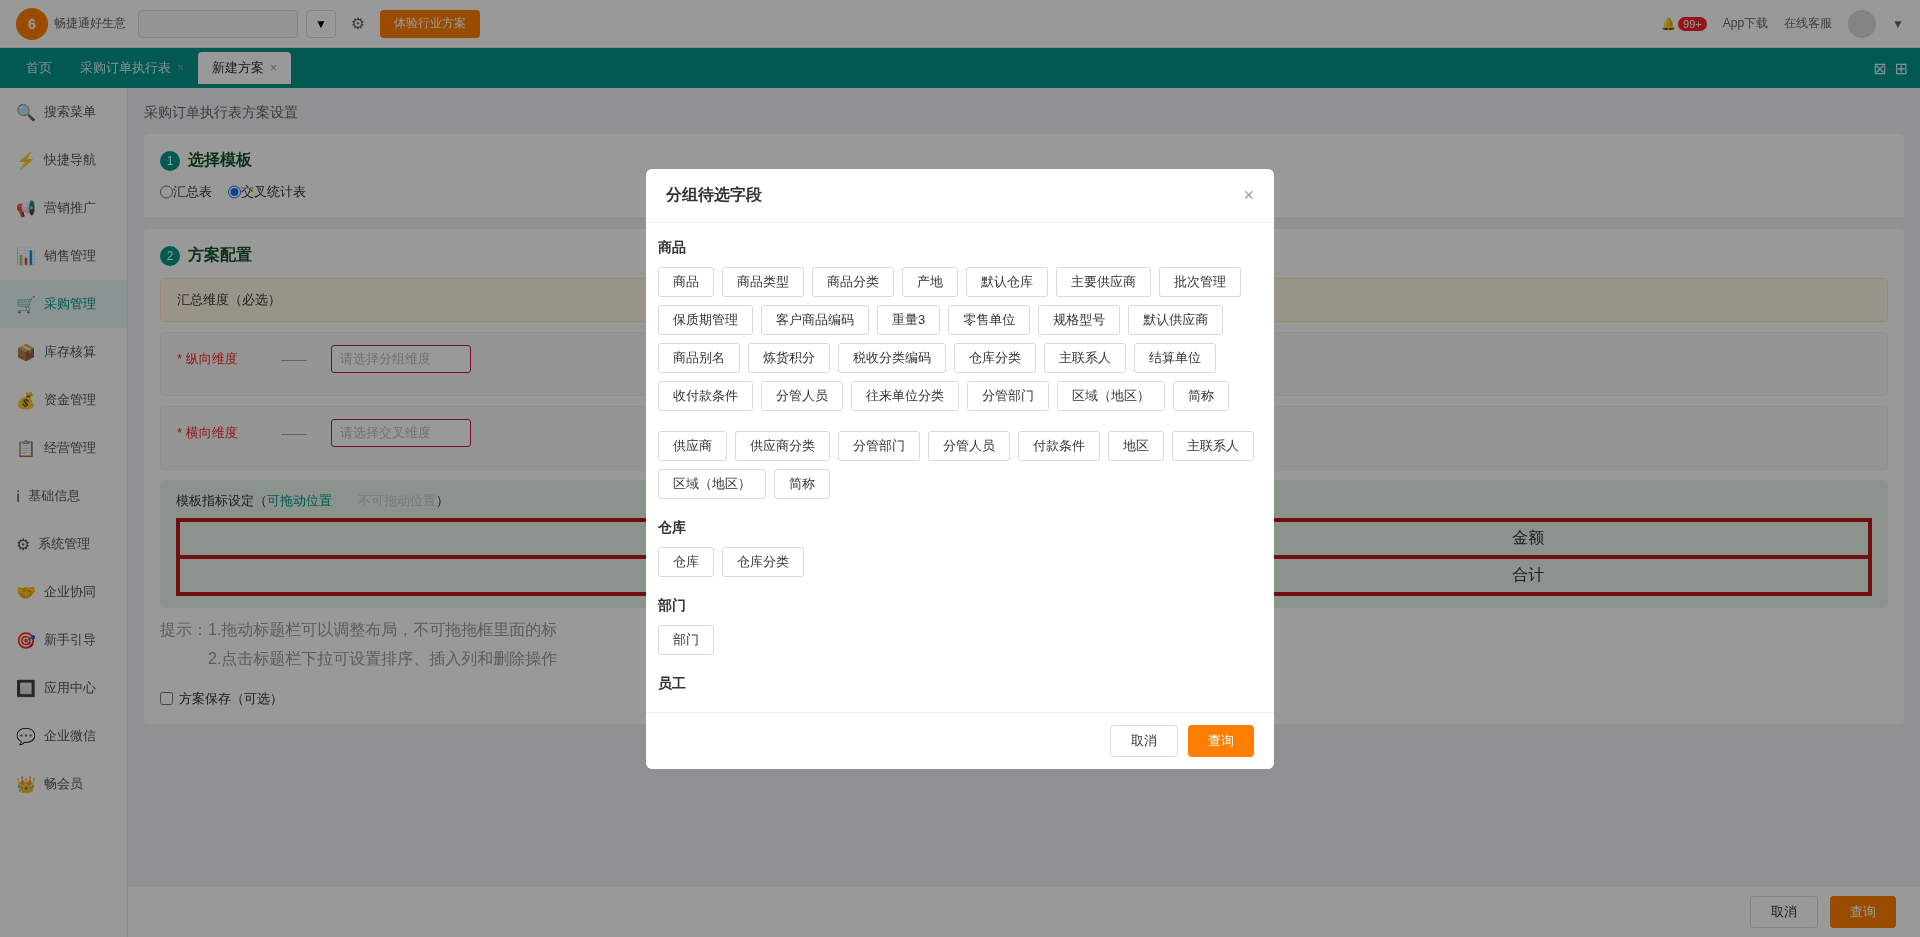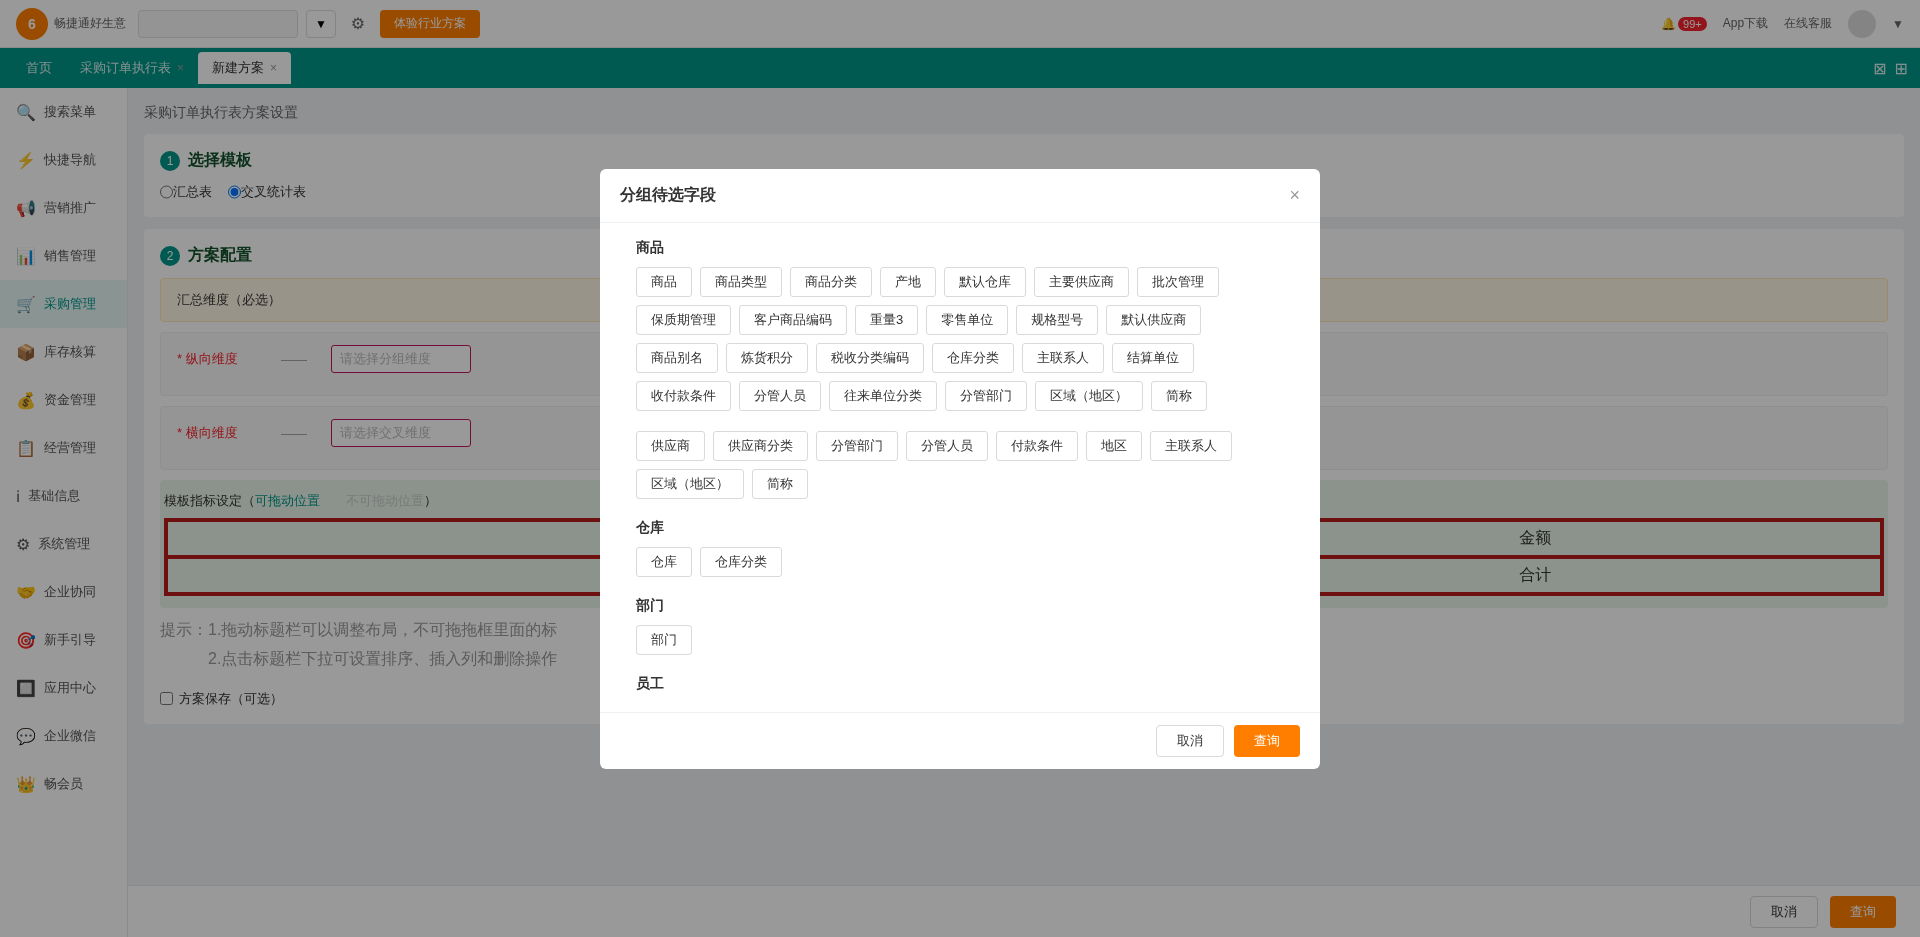--- a/index.html
+++ b/index.html
@@ -134,21 +134,21 @@
     .form-row { display: flex; align-items: center; gap: 20px; margin-bottom: 10px; }
     .form-label { color: #f5222d; font-size: 13px; min-width: 80px; }
     .form-label-normal { font-size: 13px; min-width: 80px; color: #333; }
     .dash { color: #999; margin: 0 4px; }
     .select-placeholder {
       color: #bbb; font-size: 13px; padding: 4px 8px;
       border: 1px solid #be185d; border-radius: 3px; min-width: 140px; background: #fff;
     }
 
     .indicator-card {
-      background: #e8f5e9; border-radius: 4px; padding: 12px 4px;
+      background: #e8f5e9; border-radius: 4px; padding: 12px 16px;
     }
     .indicator-title { font-size: 13px; color: #333; margin-bottom: 8px; }
     .indicator-table { width: 100%; border-collapse: collapse; }
     .indicator-table th, .indicator-table td {
       border: 4px solid #b91c1c; padding: 6px 12px;
       font-size: 16px; text-align: center;
     }
     .indicator-table th { background: #e8f5e9; font-weight: normal; }
 
     .hint-text { font-size: 16px; color: #999; margin-top: 8px; line-height: 1.8; }
@@ -156,33 +156,33 @@
 
     
     .modal-overlay {
       position: fixed; top: 0; left: 0; right: 0; bottom: 0;
       background: rgba(0,0,0,0.4);
       display: flex; align-items: center; justify-content: center;
       z-index: 1000;
     }
     .modal {
       background: #fff; border-radius: 6px;
-      width: 720px; max-height: 600px;
+      width: 628px; max-height: 600px;
       display: flex; flex-direction: column;
       position: relative;
     }
     .modal-header {
       padding: 16px 20px;
       border-bottom: 1px solid #f0f0f0;
       display: flex; align-items: center; justify-content: space-between;
     }
     .modal-title { font-size: 16px; font-weight: bold; color: #333; }
     .modal-close { background: none; border: none; font-size: 18px; cursor: pointer; color: #999; }
     .modal-body {
-      flex: 1; overflow-y: auto; padding: 16px 36px;
+      flex: 1; overflow-y: auto; padding: 16px 12px;
     }
     .modal-footer {
       padding: 12px 20px;
       border-top: 1px solid #f0f0f0;
       display: flex; justify-content: flex-end; gap: 10px;
     }
 
     .field-section { margin-bottom: 20px; }
     .field-section-title {
       font-size: 14px; font-weight: bold; color: #333;

